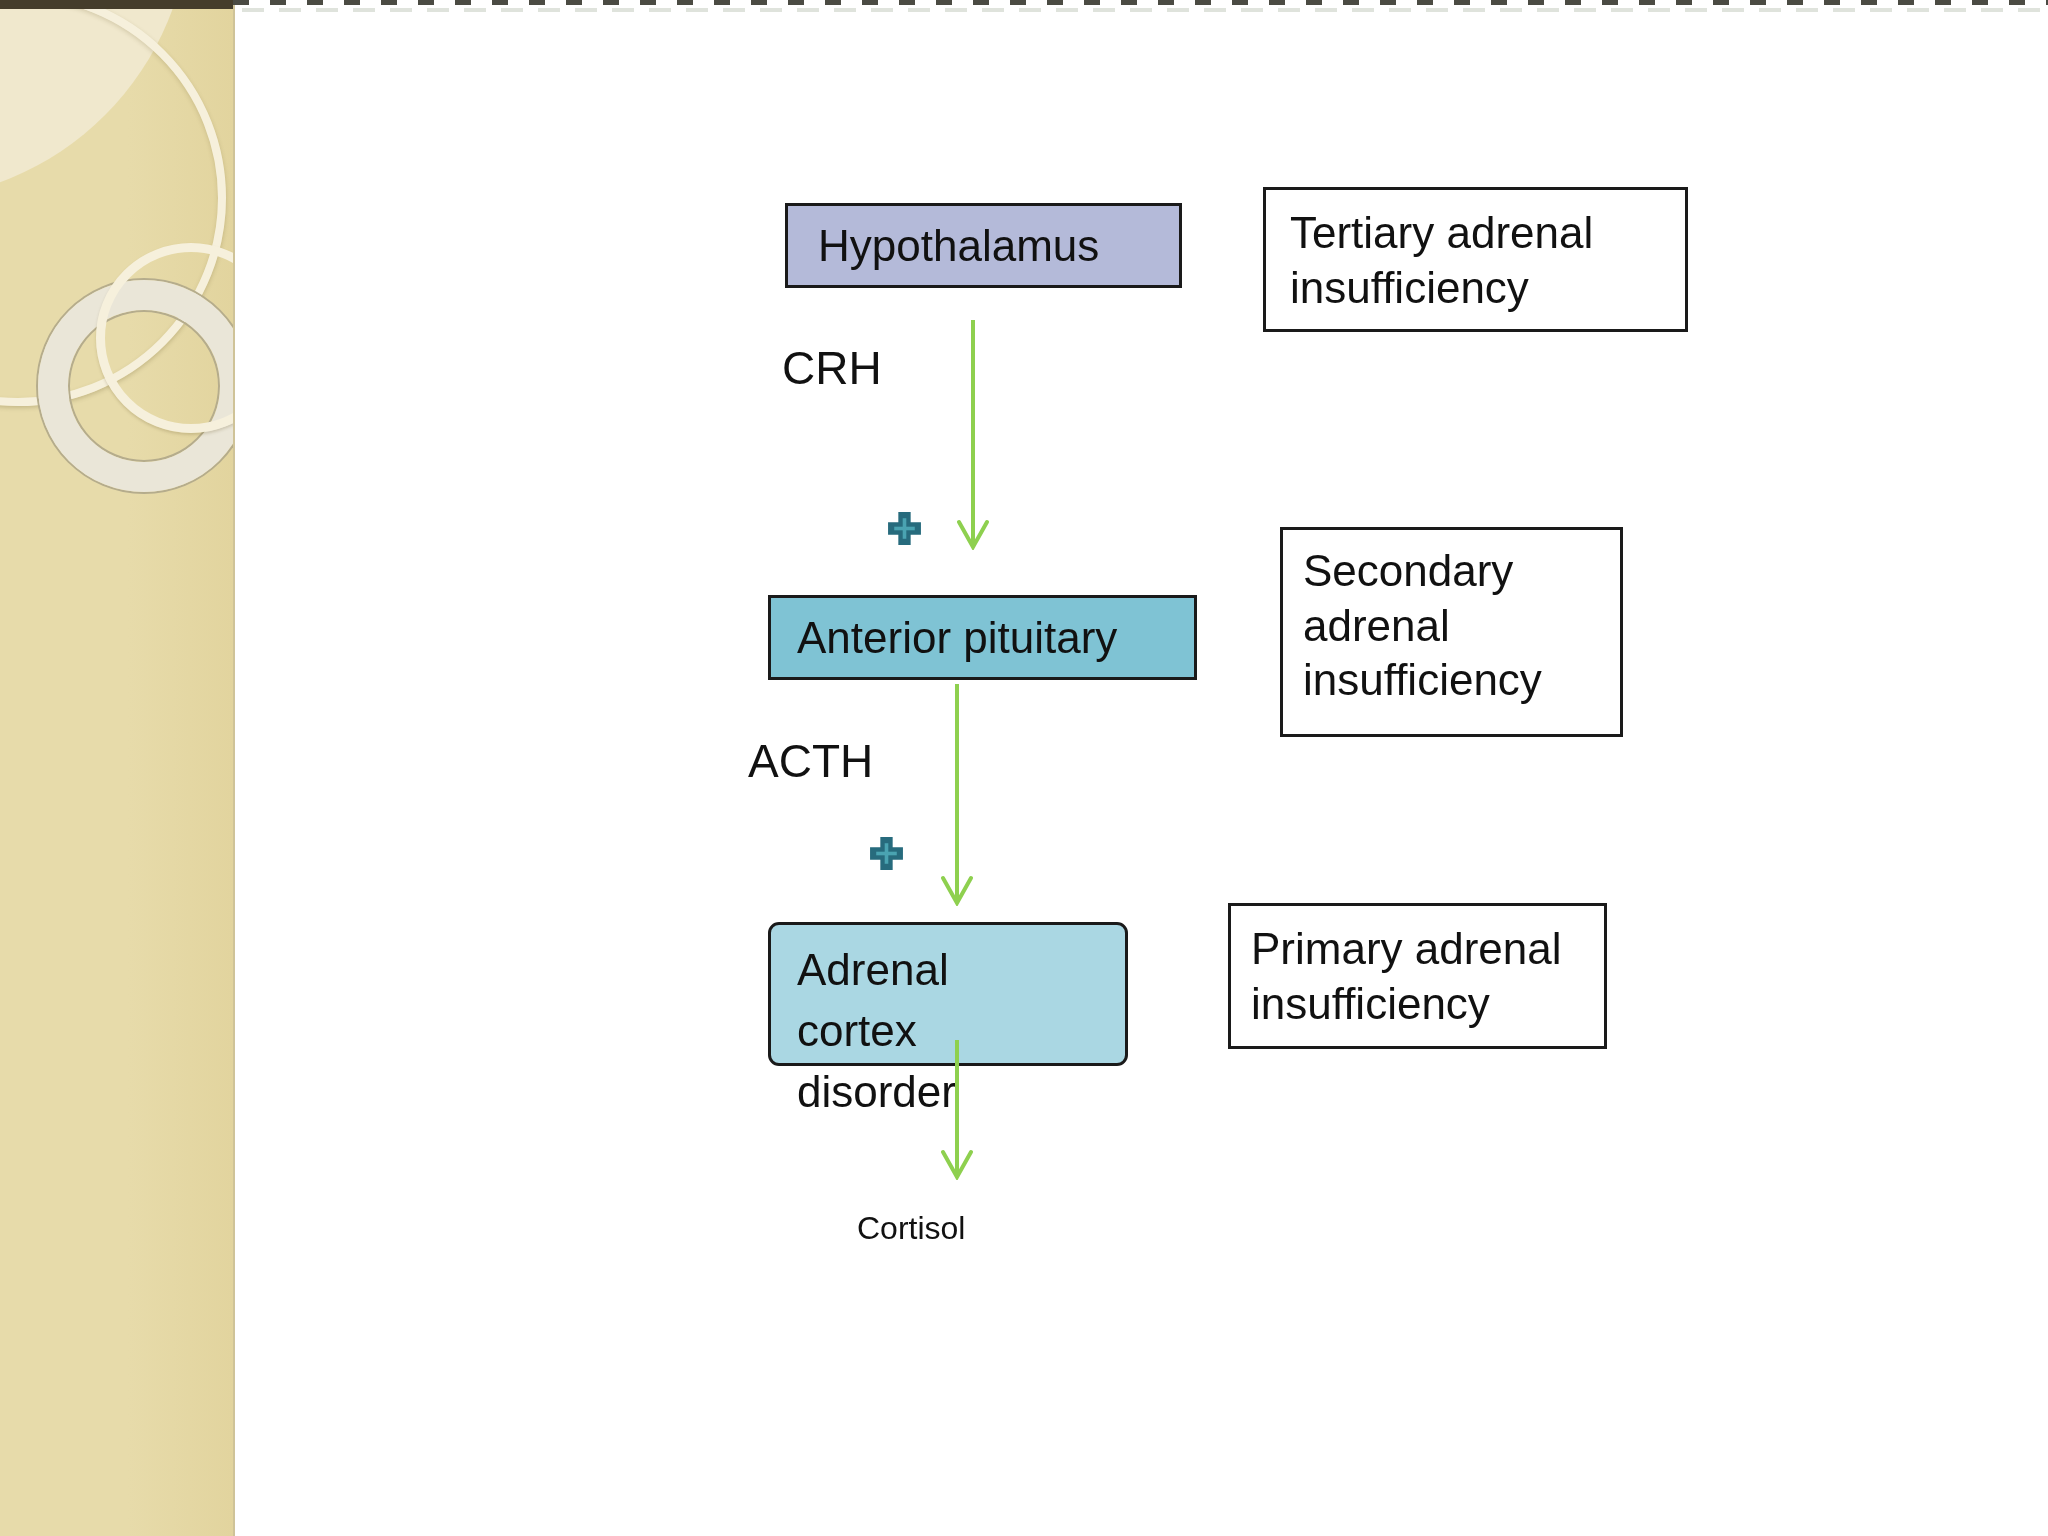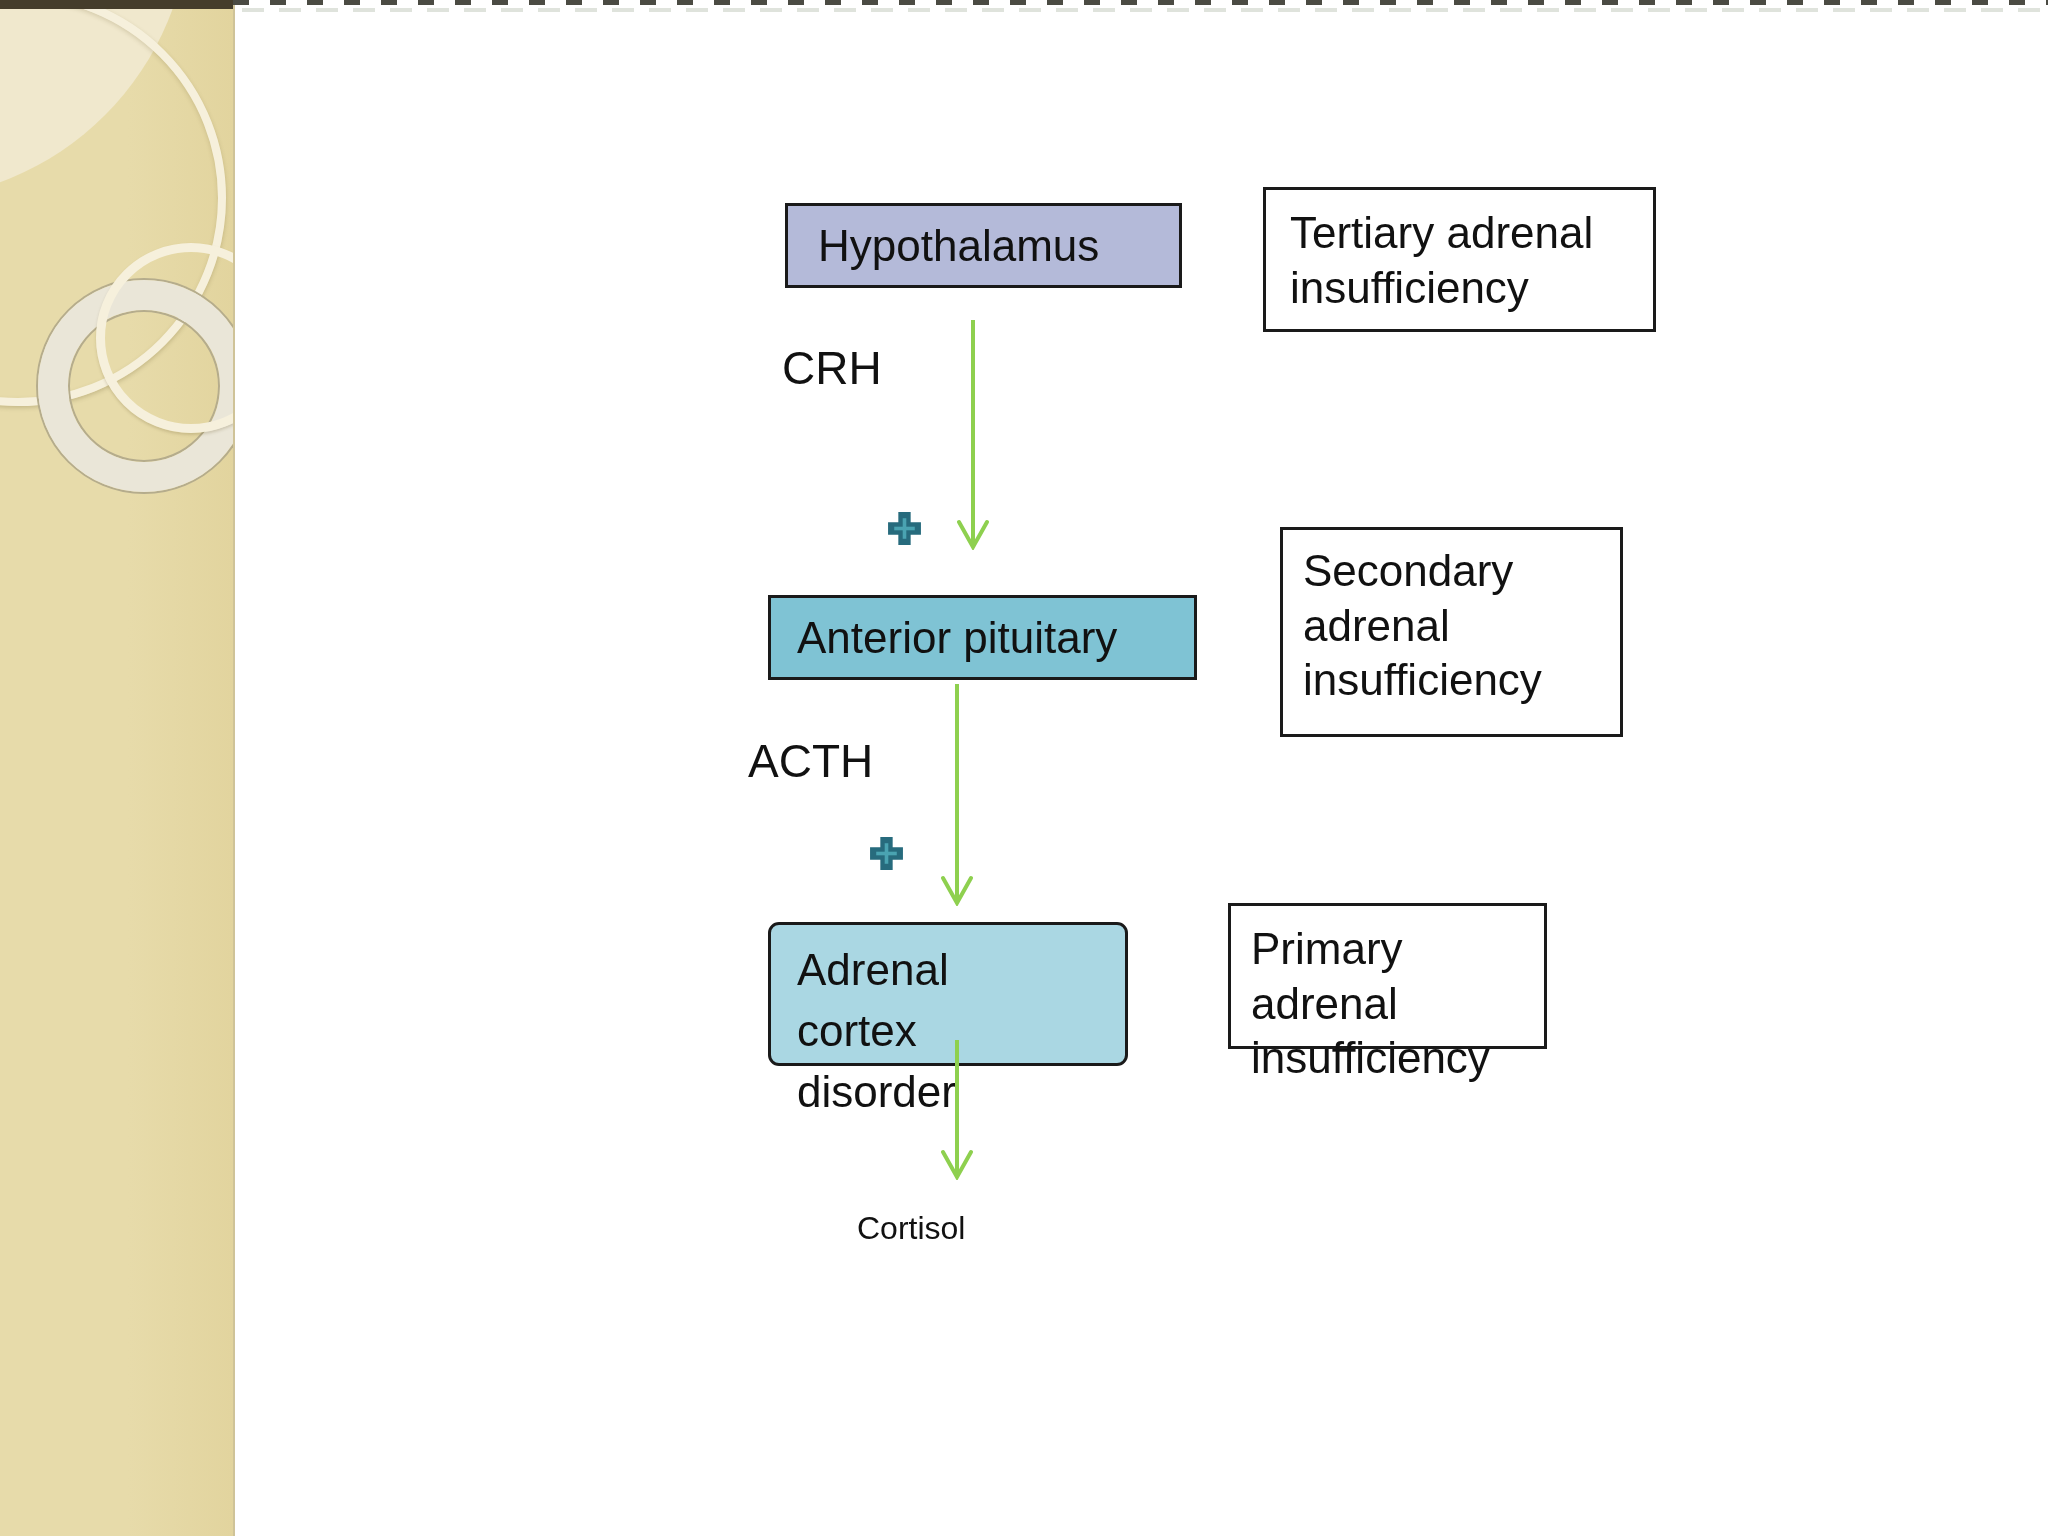--- a/index.html
+++ b/index.html
@@ -61,24 +61,24 @@
   .node-hypothalamus{left:785px;top:203px;width:397px;height:85px;background:var(--box-hypothalamus);padding-left:30px;}
   .node-anterior{left:768px;top:595px;width:429px;height:85px;background:var(--box-anterior);padding-left:26px;}
   .node-adrenal{left:768px;top:922px;width:360px;height:144px;background:var(--box-adrenal);align-items:flex-start;overflow:visible;border-radius:11px;}
   .node-adrenal .wraptext{width:205px;padding:14px 0 0 26px;line-height:61px;font-size:44px;}
 
   .callout{
     position:absolute;box-sizing:border-box;
     background:#ffffff;border:3px solid var(--border-dark);
     font-size:44px;line-height:1.24;
   }
-  .callout-tertiary{left:1263px;top:187px;width:393px;height:145px;padding:16px 0 0 24px;}
+  .callout-tertiary{left:1263px;top:187px;width:425px;height:145px;padding:16px 0 0 24px;}
   .callout-secondary{left:1280px;top:527px;width:343px;height:210px;padding:14px 0 0 20px;}
   .callout-secondary .wraptext{width:255px;}
-  .callout-primary{left:1228px;top:903px;width:319px;height:146px;padding:16px 0 12px 20px;}
+  .callout-primary{left:1228px;top:903px;width:379px;height:146px;padding:16px 0 12px 20px;}
 
   
   .hormone{position:absolute;font-size:46px;line-height:1;}
   .label-crh{left:734px;top:345px;margin-left:48px;}
   .label-acth{left:748px;top:738px;}
   .label-cortisol{left:857px;top:1212px;font-size:32px;}
 
   
   .arrow{position:absolute;}
   .arrow-1{left:950px;top:318px;}

